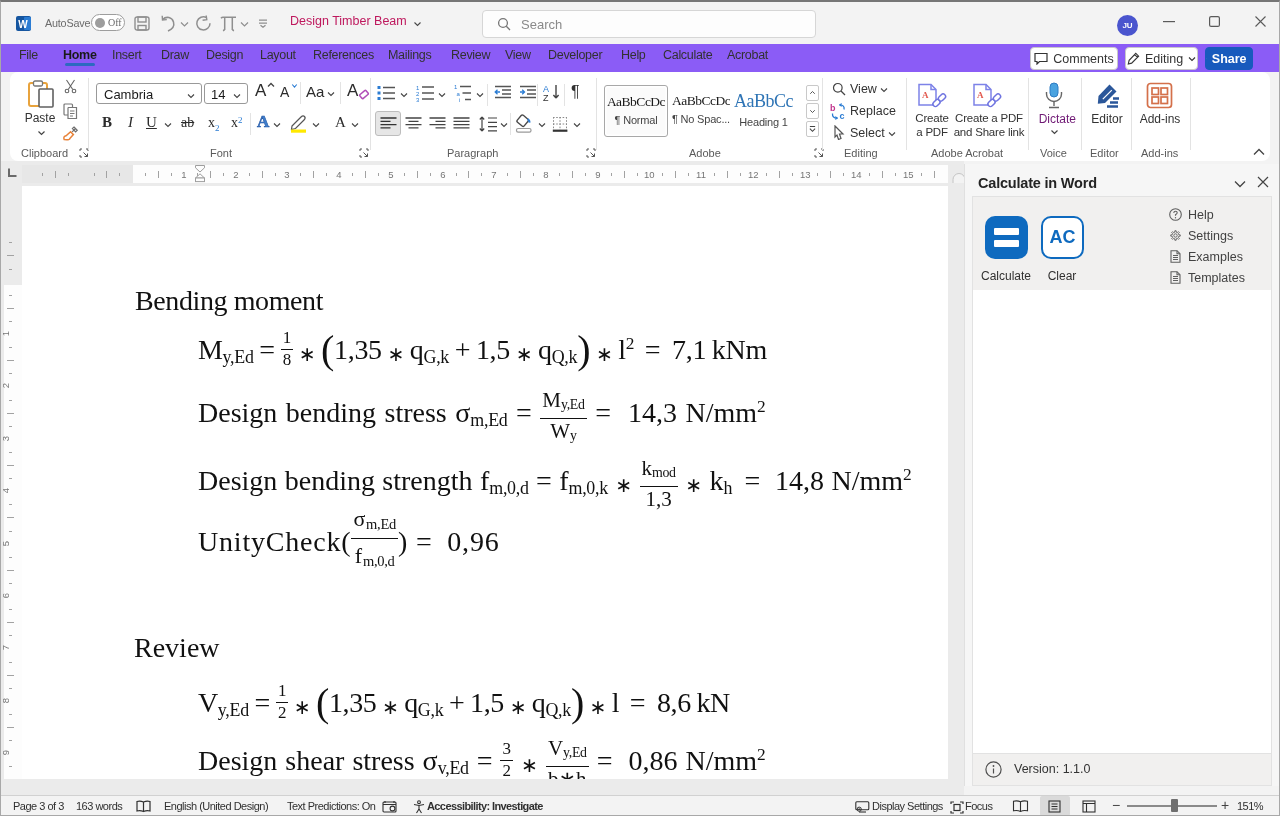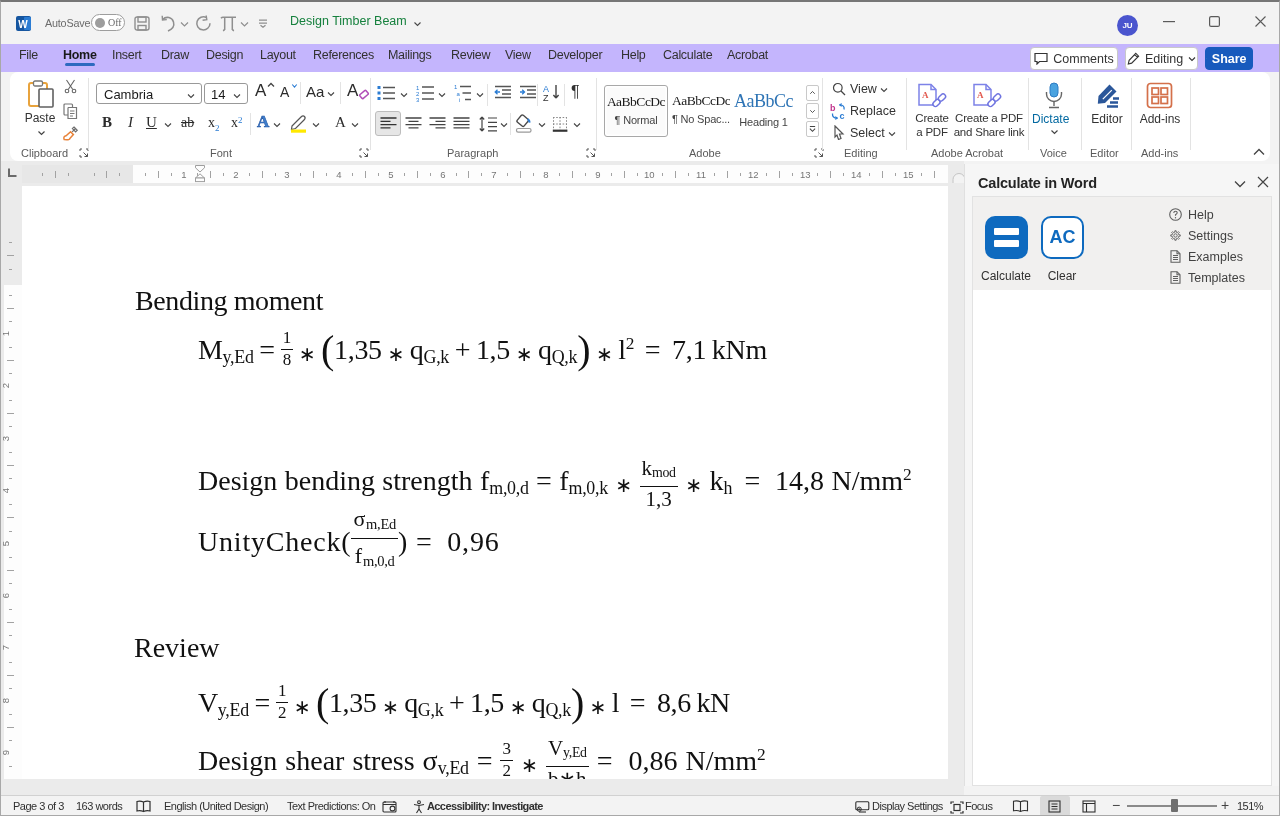--- a/index.html
+++ b/index.html
@@ -8,28 +8,28 @@
 .abs { position:absolute; }
 .win-border { position:absolute; inset:0; border:1px solid #a8a8a8; border-top:2px solid #767676; pointer-events:none; z-index:99; }
 
 
 #titlebar { position:absolute; left:0; top:0; width:1280px; height:44px; background:#f3f3f3; }
 .tb-txt { font-size:12.5px; color:#5f5f5f; }
 #autosave-toggle { position:absolute; left:91px; top:14px; width:34px; height:17px; border:1px solid #9d9d9d; border-radius:9.5px; background:#fff; }
 #autosave-toggle .knob { position:absolute; left:2.5px; top:2.5px; width:10px; height:10px; border-radius:50%; background:#9d9d9d; }
 #autosave-toggle .off { position:absolute; left:16px; top:2px; font-size:10px; color:#6b6b6b;font-family:Liberation Serif, serif; }
 .qat-ic { position:absolute; top:13px; color:#555; }
-#doctitle { position:absolute; left:290px; top:14px; font-size:12.5px; color:#15803d; }
+#doctitle { position:absolute; left:290px; top:14px; font-size:12.5px; color:#be185d; }
 #searchbox { position:absolute; left:482px; top:10px; width:334px; height:28px; background:#fdfdfd; border:1px solid #d6d6d6; border-radius:4px; }
 #searchbox .mag { position:absolute; left:14px; top:6px; }
 #searchbox .stxt { position:absolute; left:38px; top:6px; font-size:13px; color:#8a8a8a; }
 #avatar { position:absolute; left:1117px; top:15px; width:21px; height:21px; border-radius:50%; background:#4a55ce; color:#fff; font-size:8px; text-align:center; line-height:21px; font-weight:bold; }
 
 
-#tabsrow { position:absolute; left:0; top:44px; width:1280px; height:28px; background:#c4b5fd;text-decoration:underline; }
+#tabsrow { position:absolute; left:0; top:44px; width:1280px; height:28px; background:#8b5cf6;text-decoration:underline; }
 .tab { position:absolute; top:4px; font-size:12.5px; letter-spacing:-0.3px; color:#323130; }
 .tab.active { font-weight:bold; color:#1a1a1a; }
 .tab.active:after { content:""; position:absolute; left:2px; right:2px; bottom:-4px; height:3px; border-radius:2px; background:#2d6ac0; }
 .pillbtn { position:absolute; top:3px; height:23px; border:1px solid #c8c8c8; border-radius:4px; background:#fff; font-size:12.5px; color:#333; display:flex; align-items:center; justify-content:center; gap:5px; }
 #sharebtn { background:#185abd; border-color:#185abd; color:#fff; font-weight:bold; }
 
 
 #ribbon { position:absolute; left:10px; top:72px; width:1260px; height:89px; background:#fff; border-radius:8px; }
 .gsep { position:absolute; top:6px; height:72px; width:1px; background:#e3e3e3; }
 
@@ -126,20 +126,27 @@
   <svg class="qat-ic" style="left:240px;top:20px" width="9" height="8" viewBox="0 0 9 8" fill="none" stroke="#8f8f8f" stroke-width="1.2">
       <path d="M1 2.5 L4.5 6 L8 2.5"></path>
     </svg>
   <svg class="qat-ic" style="left:258px;top:19px" width="10" height="9" viewBox="0 0 10 9" fill="none" stroke="#8f8f8f" stroke-width="1.3">
       <path d="M1 1.2 h8 M1 4.2 h8 M2.5 6.2 L5 8.2 L7.5 6.2"></path>
     </svg>
   <span id="doctitle">Design Timber Beam</span>
   <svg class="abs" style="left:413px;top:20px" width="9" height="8" viewBox="0 0 8 8" fill="none" stroke="#484848" stroke-width="1.1">
       <path d="M1 2.5 L4 5.5 L7 2.5"></path>
     </svg>
+  <div id="searchbox">
+    <svg class="mag" width="14" height="14" viewBox="0 0 14 14" fill="none" stroke="#767676" stroke-width="1.3">
+        <circle cx="6" cy="6" r="4.4"></circle>
+        <path d="M9.3 9.3 L13 13"></path>
+      </svg>
+    <span class="stxt">Search</span>
+  </div>
   <div id="avatar">JU</div>
   <svg class="abs" style="left:1163px;top:21px" width="12" height="2" viewBox="0 0 12 2">
       <rect width="12" height="1.2" fill="#5a5a5a"></rect>
     </svg>
   <svg class="abs" style="left:1209px;top:16px" width="11" height="11" viewBox="0 0 11 11" fill="none" stroke="#5a5a5a" stroke-width="1.2">
       <rect x="0.6" y="0.6" width="9.8" height="9.8" rx="1.5"></rect>
     </svg>
   <svg class="abs" style="left:1255px;top:16px" width="11" height="11" viewBox="0 0 11 11" fill="none" stroke="#5a5a5a" stroke-width="1.1">
       <path d="M0.5 0.5 L10.5 10.5 M10.5 0.5 L0.5 10.5"></path>
     </svg>
@@ -461,21 +468,21 @@
     </svg>
   <span class="abs" style="left:936px;top:39px;width:86px;text-align:center;font-size:11.5px;color:#333;line-height:14px;letter-spacing:-0.2px">Create a PDF<br>and Share link</span>
   <span class="rlbl" style="left:921px;top:75px">Adobe Acrobat</span>
   <div class="gsep" style="left:1018px"></div>
 
   <svg class="abs" style="left:1034px;top:10px" width="20" height="28" viewBox="0 0 20 28">
       <rect x="6" y="1" width="8" height="14" rx="4" fill="#4aa3e0" stroke="#2e7cc4" stroke-width="1"></rect>
       <path d="M2.5 10 v2 a7.5 7.5 0 0 0 15 0 v-2" fill="none" stroke="#666" stroke-width="1.4"></path>
       <path d="M10 20 V24 M5 25.5 h10" fill="none" stroke="#666" stroke-width="1.4"></path>
     </svg>
-  <span class="abs" style="left:1022px;top:40px;width:44px;text-align:left;font-size:12px;color:#0369a1">Dictate</span>
+  <span class="abs" style="left:1022px;top:40px;width:44px;text-align:right;font-size:12px;color:#701a75">Dictate</span>
   <svg class="abs" style="left:1040px;top:56px" width="9" height="8" viewBox="0 0 8 8" fill="none" stroke="#444" stroke-width="1.2">
       <path d="M1 2.5 L4 5.5 L7 2.5"></path>
     </svg>
   <span class="rlbl" style="left:1030px;top:75px">Voice</span>
   <div class="gsep" style="left:1071px"></div>
 
   <svg class="abs" style="left:1085px;top:10px" width="24" height="26" viewBox="0 0 24 26">
       <path d="M14.5 2.5 L21.5 9.5 L10 21 L2.8 21.8 L3.5 14 z" fill="#2b579a" stroke="none"></path>
       <path d="M16.8 8.2 l-9 9" stroke="#fff" stroke-width="1.2"></path>
       <path d="M12 24.5 h11 M15 20.5 h8 M18 16.5 h6" stroke="#2b579a" stroke-width="2.4"></path>
@@ -626,20 +633,24 @@
       <div class="tick" style="top:557.1px;left:9px;width:2.5px;height:1px"></div>
       <div class="tick" style="top:583.3px;left:9px;width:2.5px;height:1px"></div>
     </div>
   <div id="page"></div>
   <div id="doc">
     <div class="dline" style="left:113px;top:101px;letter-spacing:-0.4px">Bending moment</div>
     <div class="dline" style="left:176px;top:150px;letter-spacing:-0.3px;word-spacing:-1px">M<span class="sb">y,Ed</span> <span class="eq">=</span> <span class="fr f17"><span class="stk">
             <span class="nn">1</span>
             <span class="dd">8</span>
           </span></span> <span class="ast">∗</span> <span class="bp">(</span>1,35 <span class="ast">∗</span> q<span class="sb">G,k</span> + 1,5 <span class="ast">∗</span> q<span class="sb">Q,k</span><span class="bp">)</span> <span class="ast">∗</span> l<span class="sup2">2</span> <span class="sp4"></span><span class="eq">=</span>&nbsp; 7,1 kNm</div>
+    <div class="dline" style="left:176px;top:213px;word-spacing:1.5px">Design bending stress σ<span class="sb">m,Ed</span> <span class="eq">=</span> <span class="fr f19"><span class="stk">
+            <span class="nn">M<span class="sb">y,Ed</span></span>
+            <span class="dd">W<span class="sb">y</span></span>
+          </span></span> <span class="eq">=</span>&nbsp; 14,3 N/mm<span class="sup2">2</span></div>
     <div class="dline" style="left:176px;top:281px;word-spacing:0.4px">Design bending strength f<span class="sb">m,0,d</span> <span class="eq">=</span> f<span class="sb">m,0,k</span> <span class="ast">∗</span> <span class="fr f19"><span class="stk">
             <span class="nn">k<span class="sb">mod</span></span>
             <span class="dd">1,3</span>
           </span></span> <span class="ast">∗</span> k<span class="sb">h</span> <span class="sp4"></span><span class="eq">=</span>&nbsp; 14,8 N/mm<span class="sup2">2</span></div>
     <div class="dline" style="left:176px;top:342px;letter-spacing:0.8px">UnityCheck(<span class="fr f17b"><span class="stk">
             <span class="nn">σ<span class="sb">m,Ed</span></span>
             <span class="dd">f<span class="sb">m,0,d</span></span>
           </span></span>) <span class="eq">=</span>&nbsp; 0,96</div>
     <div class="dline" style="left:112px;top:448px">Review</div>
     <div class="dline" style="left:176px;top:503px;letter-spacing:-0.4px;word-spacing:-0.9px">V<span class="sb">y,Ed</span> <span class="eq">=</span> <span class="fr f17"><span class="stk">
@@ -690,20 +701,28 @@
           <path d="M3 5.5 h5 M3 7.5 h5 M3 9.5 h5"></path>
         </svg>
       <span class="plink" style="left:215px;top:53px">Examples</span>
       <svg class="abs" style="left:197px;top:74px" width="11" height="13" viewBox="0 0 11 13" fill="none" stroke="#5f5f5f" stroke-width="1.1">
           <path d="M1 0.7 h6 l3 3 V12.3 h-9 z"></path>
           <path d="M7 0.7 v3 h3"></path>
           <path d="M3 5.5 h5 M3 7.5 h5 M3 9.5 h5"></path>
         </svg>
       <span class="plink" style="left:215px;top:74px">Templates</span>
     </div>
+    <div class="botsec">
+      <svg class="abs" style="left:12px;top:7px" width="17" height="17" viewBox="0 0 17 17" fill="none" stroke="#4f4f4f" stroke-width="1.2">
+          <circle cx="8.5" cy="8.5" r="7.6"></circle>
+          <path d="M8.5 7.5 v5"></path>
+          <circle cx="8.5" cy="5" r="0.9" fill="#4f4f4f" stroke="none"></circle>
+        </svg>
+      <span class="abs" style="left:41px;top:8px;font-size:12.5px;color:#333">Version: 1.1.0</span>
+    </div>
   </div>
 </div>
 
 <div id="statusbar">
   <span class="sitem" style="left:13px">Page 3 of 3</span>
   <span class="sitem" style="left:76px">163 words</span>
   <svg class="sitem" style="left:136px;top:4px" width="15" height="14" viewBox="0 0 15 14" fill="none" stroke="#303030" stroke-width="1.2">
       <path d="M1 1.5 Q4 0.5 7.5 2 Q11 0.5 14 1.5 V11 Q11 10 7.5 11.5 Q4 10 1 11 z M7.5 2 V11.5"></path>
     </svg>
   <span class="sitem" style="left:164px">English (United Design)</span>

